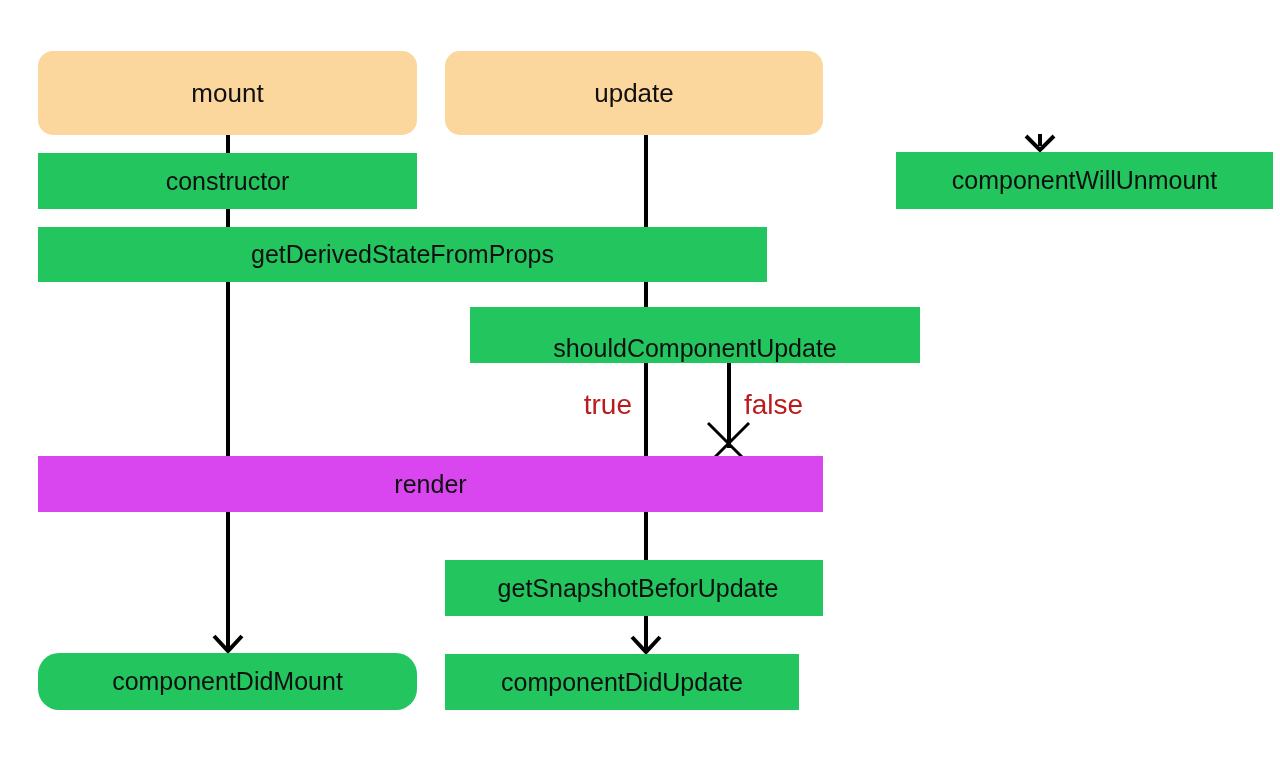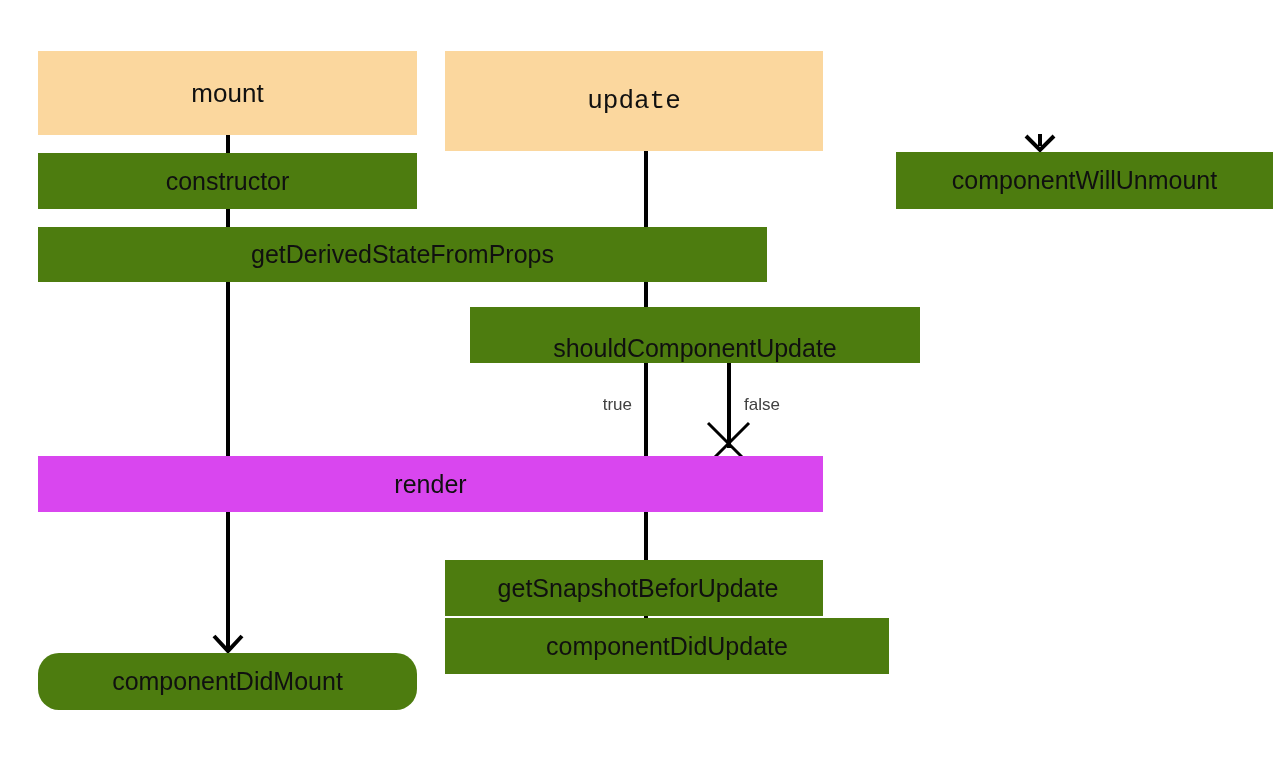--- a/index.html
+++ b/index.html
@@ -29,45 +29,46 @@
     align-items: center;
     justify-content: center;
     font-size: 25px;
     color: #101010;
     text-align: center;
     box-sizing: border-box;
   }
   .phase {
     background: #fbd79e;
     font-size: 26px;
+    border-radius: 15px;
   }
   .method {
-    background: #4d7c0f;
+    background: #22c55e;
   }
   .render {
     background: #d946ef;
   }
   
   .phase-mount   { left: 38px;  top: 51px; width: 379px; height: 84px; }
-  .phase-update  { left: 445px; top: 51px; width: 378px; height: 100px; font-family: Liberation Mono, monospace; }
+  .phase-update  { left: 445px; top: 51px; width: 378px; height: 84px; }
   .phase-unmount { left: 852px; top: 51px; width: 377px; height: 84px; }
   
   .node-constructor   { left: 38px;  top: 153px; width: 379px; height: 56px; }
   .node-cwu           { left: 896px; top: 152px; width: 377px; height: 57px; }
   .node-gdsfp         { left: 38px;  top: 227px; width: 729px; height: 55px; }
   .node-scu           { left: 470px; top: 307px; width: 450px; height: 56px; align-items: flex-end; }
   .node-render        { left: 38px;  top: 456px; width: 785px; height: 56px; }
   .node-gsbu          { left: 445px; top: 560px; width: 378px; height: 56px; padding-left: 8px; }
   .node-cdm           { left: 38px;  top: 653px; width: 379px; height: 57px; border-radius: 21px; }
-  .node-cdu           { left: 445px; top: 618px; width: 444px; height: 56px; }
+  .node-cdu           { left: 445px; top: 654px; width: 354px; height: 56px; }
   
   .branch-label {
     position: absolute;
-    font-size: 17px;
-    color: #404040;
+    font-size: 28px;
+    color: #b91c1c;
     top: 391px;
     height: 28px;
     line-height: 28px;
   }
   .branch-true  { left: 548px; width: 84px; text-align: right; }
   .branch-false { left: 744px; width: 90px; text-align: left; }
 </style>
 </head>
 <body>
 

